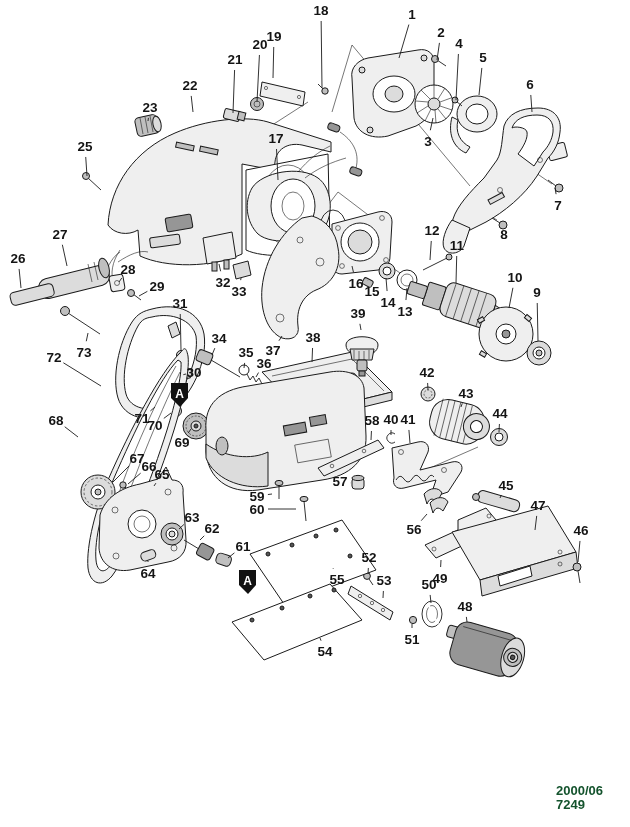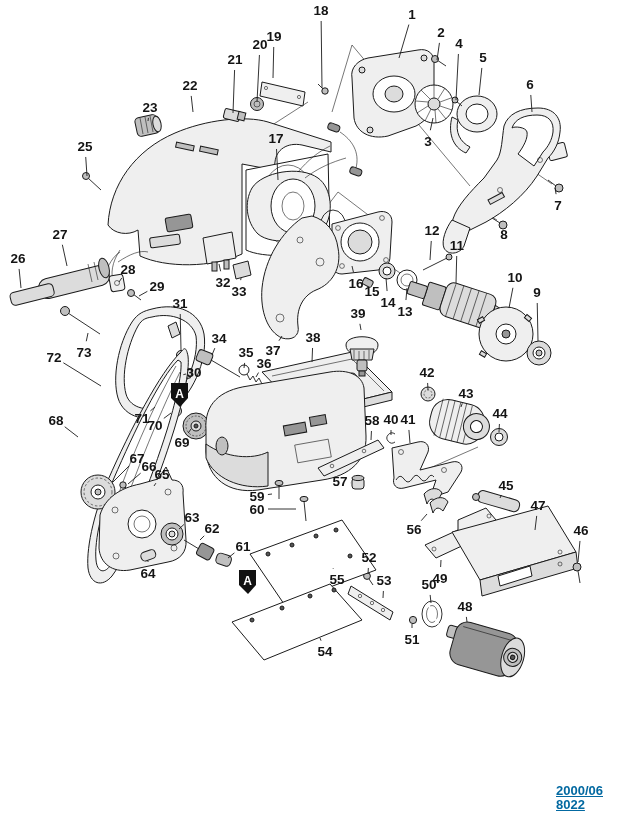--- a/index.html
+++ b/index.html
@@ -10,22 +10,22 @@
   .w{fill:#ffffff;stroke:#1b1b1b;stroke-width:1}
   .g1{fill:#dcdcdc;stroke:#1b1b1b;stroke-width:1}
   .g2{fill:#bfbfbf;stroke:#1b1b1b;stroke-width:1}
   .g3{fill:#969696;stroke:#1b1b1b;stroke-width:1}
   .dk{fill:#555;stroke:#1b1b1b;stroke-width:1}
   .ln{fill:none;stroke:#1b1b1b;stroke-width:0.9}
   .thin{fill:none;stroke:#1b1b1b;stroke-width:0.6}
   .leader{stroke:#1b1b1b;stroke-width:0.9}
   .part-label{font:700 13.5px "Liberation Sans",sans-serif;fill:#141414;text-anchor:middle}
   .marker-text{font:700 12px "Liberation Sans",sans-serif;fill:#ffffff;text-anchor:middle}
-  #footer{position:absolute;left:556px;top:784px;color:#0369a1;
-          font:700 13px/14px "Liberation Sans",sans-serif;white-space:nowrap;text-decoration:underline;}
+  #footer{position:absolute;left:556px;top:784px;color:#14532d;
+          font:700 13px/14px "Liberation Sans",sans-serif;white-space:nowrap;}
 </style>
 </head>
 <body>
 
 <div id="stage">
 <svg width="630" height="827" viewBox="0 0 630 827">
 
   <g>
     <polyline class="thin" points="332,112 352,45 470,186"></polyline>
     <line class="thin" x1="308" y1="102" x2="162" y2="196"></line>
@@ -580,15 +580,15 @@
         <text x="84" y="356.5" class="part-label">73</text>
         <polygon points="171,383 188,383 188,398 180,407 171,398" fill="#111"></polygon>
         <text x="179.5" y="398" class="marker-text">A</text>
         <polygon points="239,570 256,570 256,585 248,594 239,585" fill="#111"></polygon>
         <text x="247.5" y="585" class="marker-text">A</text>
       </g>
 </svg>
 
 <div id="footer">
   <div>2000/06</div>
-  <div>8022</div>
+  <div>7249</div>
 </div>
 </div>
 
 </body></html>

